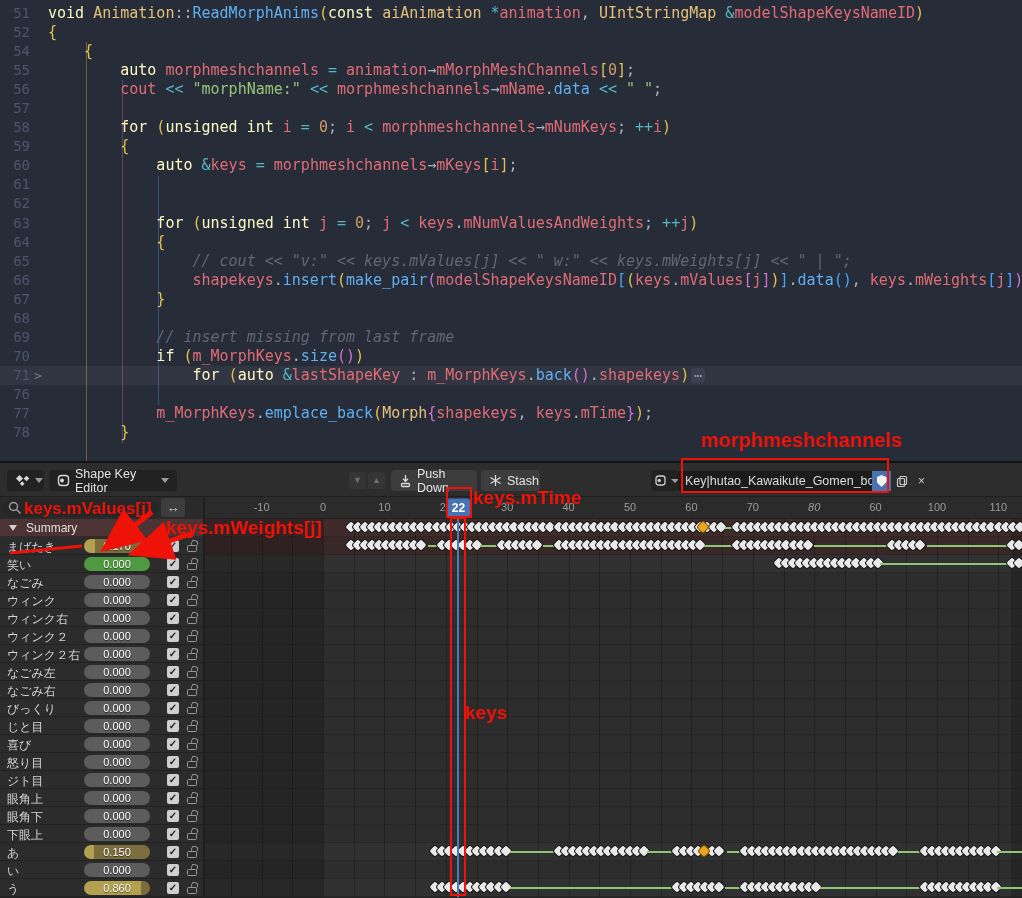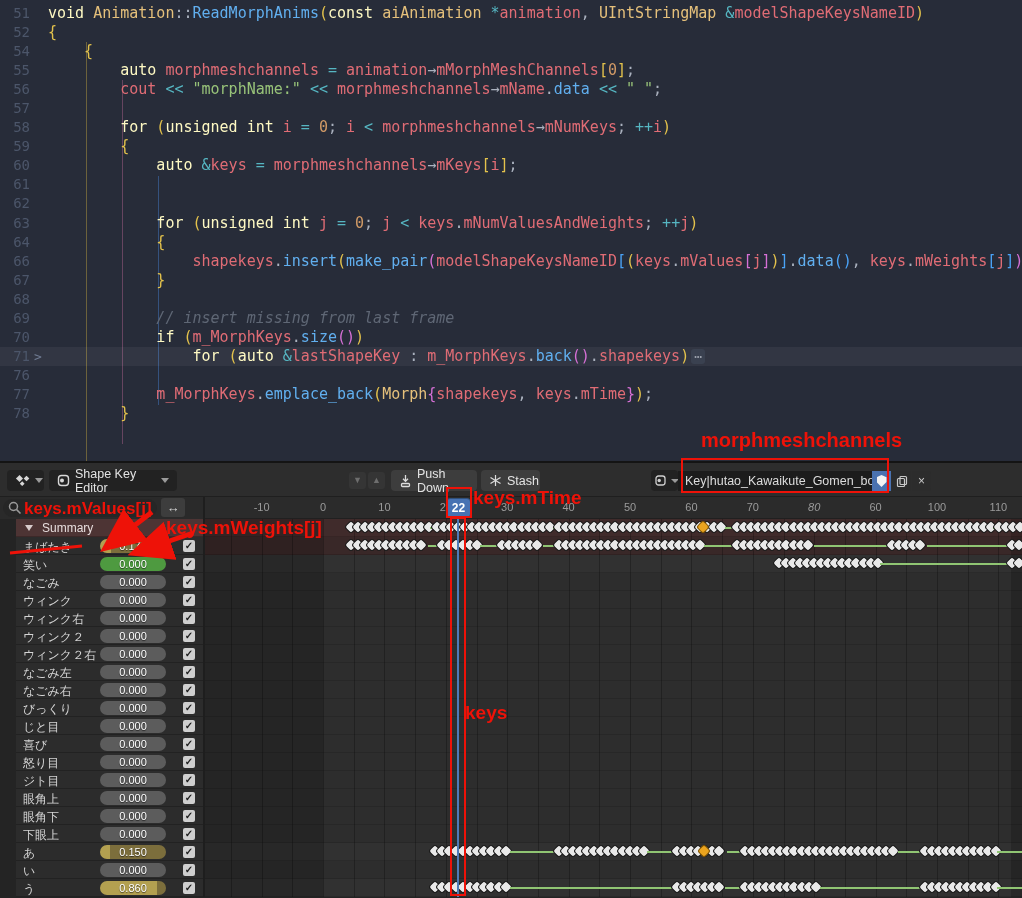--- a/index.html
+++ b/index.html
@@ -51,21 +51,21 @@
   #search-area { position:absolute; left:0; top:0; width:205px; height:22px; background:#2a2a2a; }
   #search-field { position:absolute; left:3px; top:2px; width:154px; height:18px;
                   background:#262626; border-radius:9px; }
   #hbar-btn { position:absolute; left:161px; top:1px; width:24px; height:19px; background:#3d3d3d;
               border-radius:3px; color:#d0d0d0; font-size:13px; text-align:center; line-height:19px; }
   #ruler { position:absolute; left:205px; top:0; width:817px; height:22px; background:#2b2b2b;
            border-bottom:1px solid #202020; overflow:hidden; }
   .rlabel { position:absolute; top:4px; width:40px; text-align:center; color:#9b9b9b; font-size:11px; }
 
   
-  #chanlist { position:absolute; left:0; top:58px; width:203px; height:378px; background:#2c2c2c;margin-left:16px; }
+  #chanlist { position:absolute; left:0; top:58px; width:203px; height:378px; background:#2c2c2c; }
   .lrow { position:relative; width:100%; height:18px; border-bottom:1px solid rgba(0,0,0,.22);
           color:#d5d5d5; font-size:12px; }
   .lrow.sum { background:#4d3434; color:#e6dcdc; }
   .lname { position:absolute; left:7px; top:2px; white-space:nowrap; }
   .sumtri { position:absolute; left:9px; top:6px; width:0; height:0;
             border-left:4.5px solid transparent; border-right:4.5px solid transparent;
             border-top:6px solid #d8cccc; }
   .sumname { position:absolute; left:26px; top:2px; font-size:12px; }
   .vslider { position:absolute; left:84px; top:2px; width:66px; height:14px; border-radius:7px;
              text-align:center; font-size:11px; color:#fff; line-height:14px;
@@ -126,20 +126,21 @@
         <div class="cl"><span class="gut">55</span><span class="src" style="padding-left: 72.24px;"><span class="kw">auto</span><span class="pl"> </span><span class="vr">morphmeshchannels</span><span class="op"> = </span><span class="vr">animation</span><span class="pl">→</span><span class="vr">mMorphMeshChannels</span><span class="b1">[</span><span class="nm">0</span><span class="b1">]</span><span class="pl">;</span></span></div>
         <div class="cl"><span class="gut">56</span><span class="src" style="padding-left: 72.24px;"><span class="vr">cout</span><span class="op"> &lt;&lt; </span><span class="st">"morphName:"</span><span class="op"> &lt;&lt; </span><span class="vr">morphmeshchannels</span><span class="pl">→</span><span class="vr">mName</span><span class="pl">.</span><span class="fn">data</span><span class="op"> &lt;&lt; </span><span class="st">" "</span><span class="pl">;</span></span></div>
         <div class="cl"><span class="gut">57</span><span class="src" style="padding-left: 0px;"></span></div>
         <div class="cl"><span class="gut">58</span><span class="src" style="padding-left: 72.24px;"><span class="kw">for</span><span class="pl"> </span><span class="b1">(</span><span class="kw">unsigned</span><span class="pl"> </span><span class="kw">int</span><span class="pl"> </span><span class="vr">i</span><span class="op"> = </span><span class="nm">0</span><span class="pl">; </span><span class="vr">i</span><span class="op"> &lt; </span><span class="vr">morphmeshchannels</span><span class="pl">→</span><span class="vr">mNumKeys</span><span class="pl">; </span><span class="op">++</span><span class="vr">i</span><span class="b1">)</span></span></div>
         <div class="cl"><span class="gut">59</span><span class="src" style="padding-left: 72.24px;"><span class="b1">{</span></span></div>
         <div class="cl"><span class="gut">60</span><span class="src" style="padding-left: 108.36px;"><span class="kw">auto</span><span class="pl"> </span><span class="op">&amp;</span><span class="vr">keys</span><span class="op"> = </span><span class="vr">morphmeshchannels</span><span class="pl">→</span><span class="vr">mKeys</span><span class="b1">[</span><span class="vr">i</span><span class="b1">]</span><span class="pl">;</span></span></div>
         <div class="cl"><span class="gut">61</span><span class="src" style="padding-left: 0px;"></span></div>
         <div class="cl"><span class="gut">62</span></div>
         <div class="cl"><span class="gut">63</span><span class="src" style="padding-left: 108.36px;"><span class="kw">for</span><span class="pl"> </span><span class="b1">(</span><span class="kw">unsigned</span><span class="pl"> </span><span class="kw">int</span><span class="pl"> </span><span class="vr">j</span><span class="op"> = </span><span class="nm">0</span><span class="pl">; </span><span class="vr">j</span><span class="op"> &lt; </span><span class="vr">keys</span><span class="pl">.</span><span class="vr">mNumValuesAndWeights</span><span class="pl">; </span><span class="op">++</span><span class="vr">j</span><span class="b1">)</span></span></div>
         <div class="cl"><span class="gut">64</span><span class="src" style="padding-left: 108.36px;"><span class="b1">{</span></span></div>
+        <div class="cl"><span class="gut">65</span><span class="src" style="padding-left: 144.48px;"><span class="cm">// cout &lt;&lt; "v:" &lt;&lt; keys.mValues[j] &lt;&lt; " w:" &lt;&lt; keys.mWeights[j] &lt;&lt; " | ";</span></span></div>
         <div class="cl"><span class="gut">66</span><span class="src" style="padding-left: 144.48px;"><span class="vr">shapekeys</span><span class="pl">.</span><span class="fn">insert</span><span class="b1">(</span><span class="fn">make_pair</span><span class="b2">(</span><span class="vr">modelShapeKeysNameID</span><span class="b3">[</span><span class="b1">(</span><span class="vr">keys</span><span class="pl">.</span><span class="vr">mValues</span><span class="b2">[</span><span class="vr">j</span><span class="b2">]</span><span class="b1">)</span><span class="b3">]</span><span class="pl">.</span><span class="fn">data</span><span class="b3">(</span><span class="b3">)</span><span class="pl">, </span><span class="vr">keys</span><span class="pl">.</span><span class="vr">mWeights</span><span class="b3">[</span><span class="vr">j</span><span class="b3">]</span><span class="b2">)</span></span></div>
         <div class="cl"><span class="gut">67</span><span class="src" style="padding-left: 108.36px;"><span class="b1">}</span></span></div>
         <div class="cl"><span class="gut">68</span><span class="src" style="padding-left: 0px;"></span></div>
         <div class="cl"><span class="gut">69</span><span class="src" style="padding-left: 108.36px;"><span class="cm">// insert missing from last frame</span></span></div>
         <div class="cl"><span class="gut">70</span><span class="src" style="padding-left: 108.36px;"><span class="kw">if</span><span class="pl"> </span><span class="b1">(</span><span class="vr">m_MorphKeys</span><span class="pl">.</span><span class="fn">size</span><span class="b2">(</span><span class="b2">)</span><span class="b1">)</span></span></div>
         <div class="cl hl"><span class="gut">71</span><span class="foldchev">&gt;</span><span class="src" style="padding-left: 144.48px;"><span class="kw">for</span><span class="pl"> </span><span class="b1">(</span><span class="kw">auto</span><span class="pl"> </span><span class="op">&amp;</span><span class="vr">lastShapeKey</span><span class="pl"> : </span><span class="vr">m_MorphKeys</span><span class="pl">.</span><span class="fn">back</span><span class="b2">(</span><span class="b2">)</span><span class="pl">.</span><span class="vr">shapekeys</span><span class="b1">)</span><span class="fd">⋯</span></span></div>
         <div class="cl"><span class="gut">76</span><span class="src" style="padding-left: 0px;"></span></div>
         <div class="cl"><span class="gut">77</span><span class="src" style="padding-left: 108.36px;"><span class="vr">m_MorphKeys</span><span class="pl">.</span><span class="fn">emplace_back</span><span class="b1">(</span><span class="ty">Morph</span><span class="b2">{</span><span class="vr">shapekeys</span><span class="pl">, </span><span class="vr">keys</span><span class="pl">.</span><span class="vr">mTime</span><span class="b2">}</span><span class="b1">)</span><span class="pl">;</span></span></div>
         <div class="cl"><span class="gut">78</span><span class="src" style="padding-left: 72.24px;"><span class="b1">}</span></span></div>
       </div>

